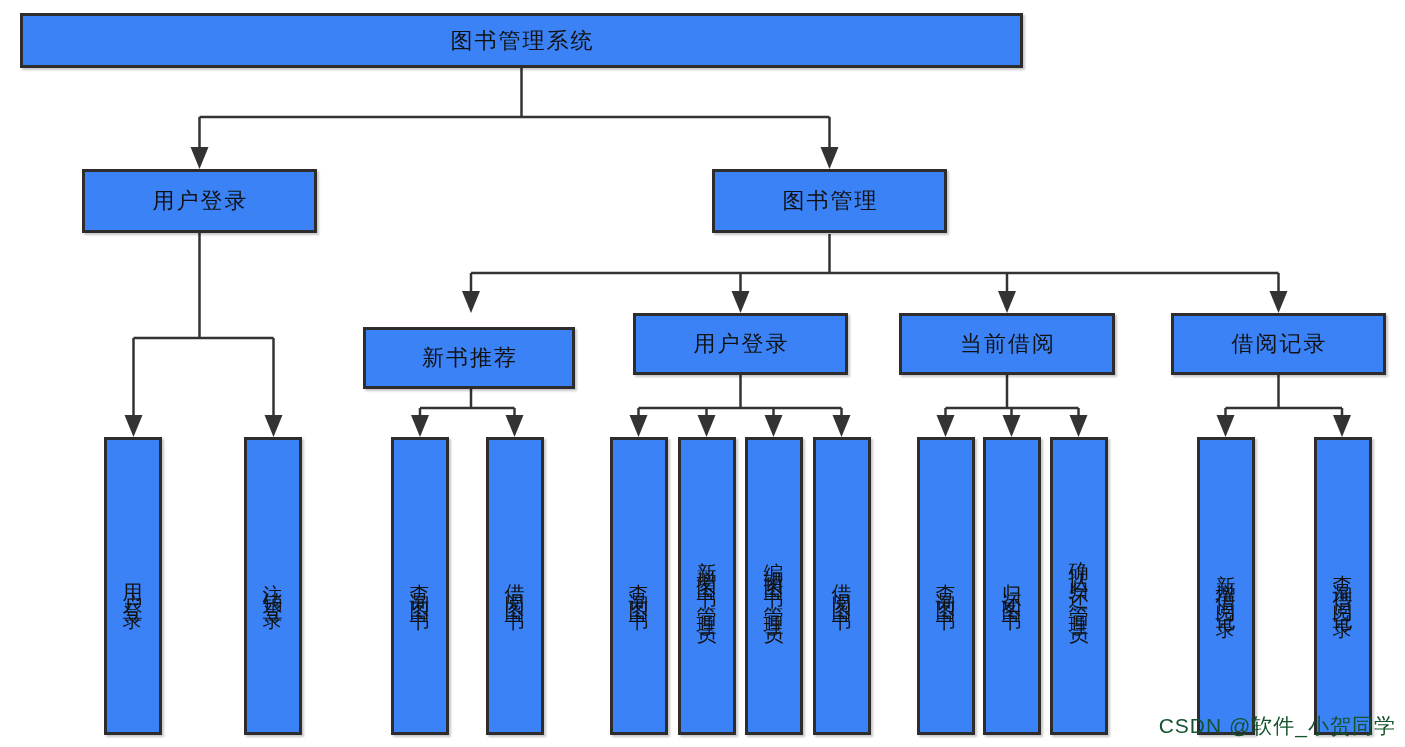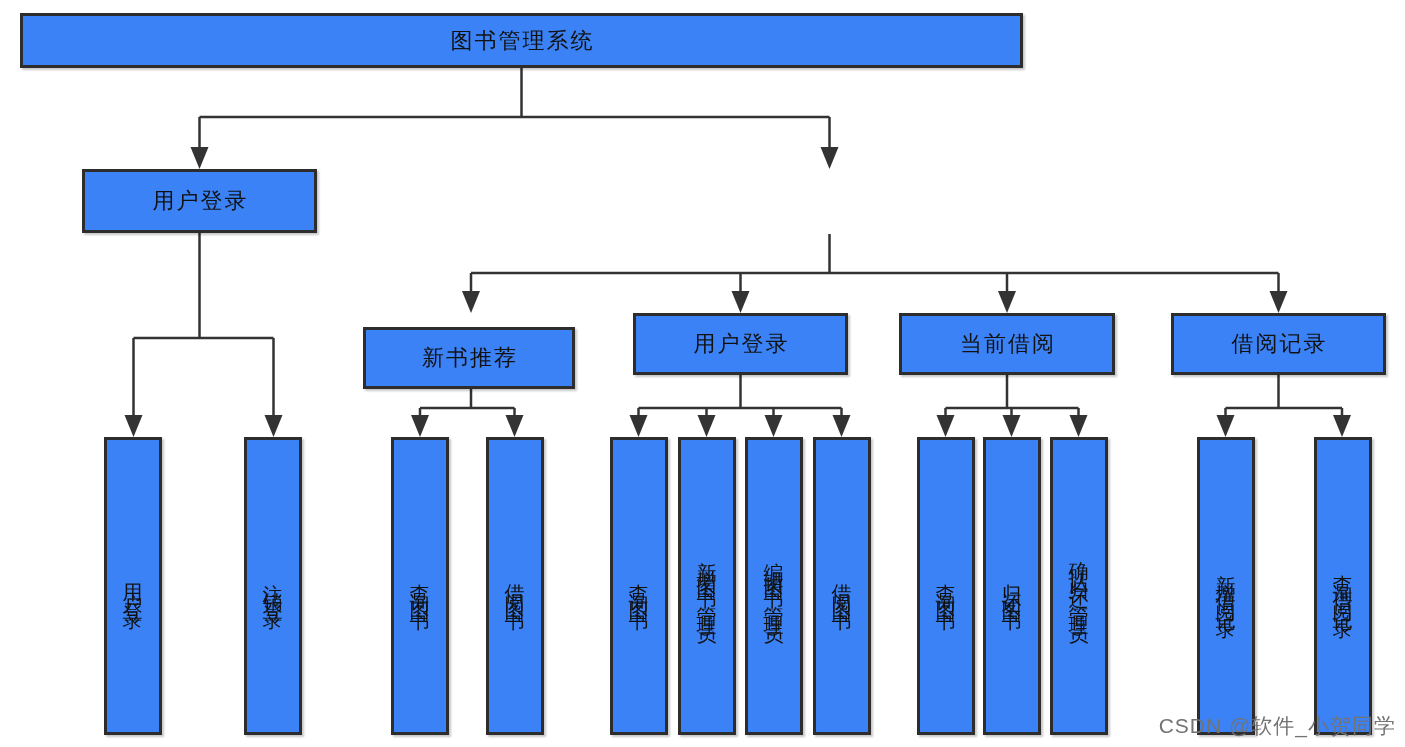--- a/index.html
+++ b/index.html
@@ -40,21 +40,21 @@
     font-size: 20px;
     letter-spacing: 9px;
     line-height: 1;
   }
   .v-box span { display: block; }
   .watermark {
     position: absolute;
     right: 9px;
     bottom: 7px;
     font-size: 21px;
-    color: #737373;
+    color: #14532d;
     letter-spacing: 1px;
     z-index: 10;
     white-space: nowrap;
   }
 </style>
 </head>
 <body>
 
 <div class="canvas">
 
@@ -117,20 +117,23 @@
     </g>
   </svg>
 
   <div class="box h-box" style="left:20px; top:13px; width:1003px; height:55px;">
     <span>图书管理系统</span>
   </div>
 
   <div class="box h-box" style="left:82px; top:169px; width:235px; height:64px;">
     <span>用户登录</span>
   </div>
+  <div class="box h-box" style="left:712px; top:169px; width:235px; height:64px;">
+    <span>图书管理</span>
+  </div>
 
   <div class="box h-box" style="left:363px; top:327px; width:212px; height:62px;">
     <span>新书推荐</span>
   </div>
   <div class="box h-box" style="left:633px; top:313px; width:215px; height:62px;">
     <span>用户登录</span>
   </div>
   <div class="box h-box" style="left:1171px; top:313px; width:215px; height:62px;">
     <span>借阅记录</span>
   </div>

